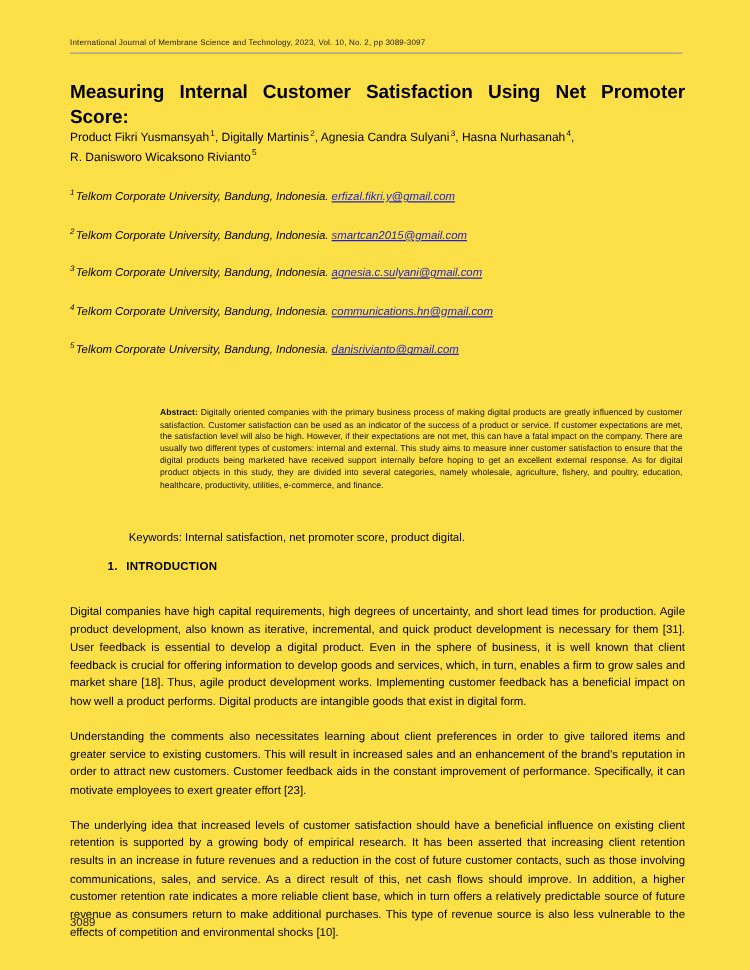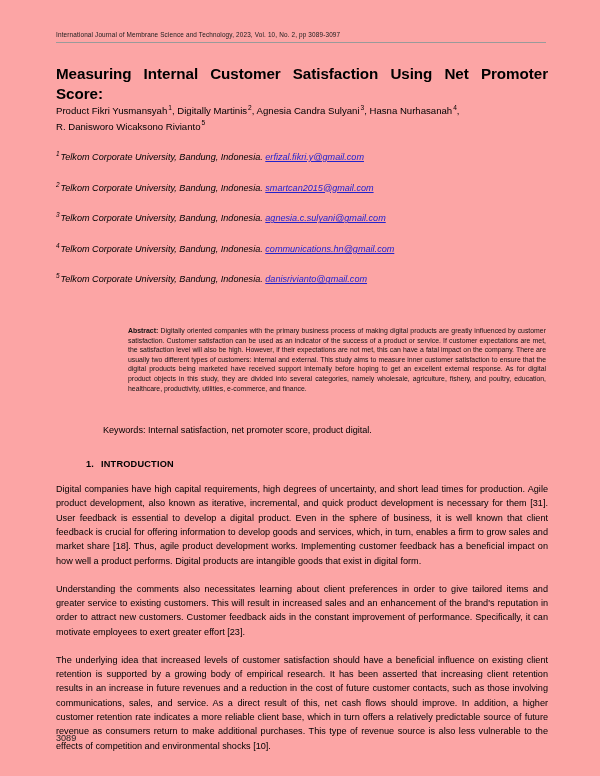--- a/index.html
+++ b/index.html
@@ -13,21 +13,21 @@
     font-family: "Liberation Sans", sans-serif;
     color: #000000;
     position: relative;
     overflow: hidden;
   }
   .page {
     position: absolute;
     left: 0; top: 0;
     width: 600px;
     height: 776px;
-    background: #fca5a5;
+    background: #fde047;
   }
 
   
   .journal-header {
     position: absolute;
     left: 56px;
     top: 30px;
     width: 490px;
   }
   .journal-header .jh-text {
@@ -129,21 +129,21 @@
     width: 492px;
     font-size: 9.1px;
     line-height: 13px;
     margin-left: 47px;
   }
 
   
   .sec-heading {
     position: absolute;
     left: 86px;
-    top: 459px;
+    top: 448px;
     font-size: 9.2px;
     font-weight: bold;
     letter-spacing: 0.2px;
   }
   .sec-heading .num {
     display: inline-block;
     width: 15px;
   }
 
   

